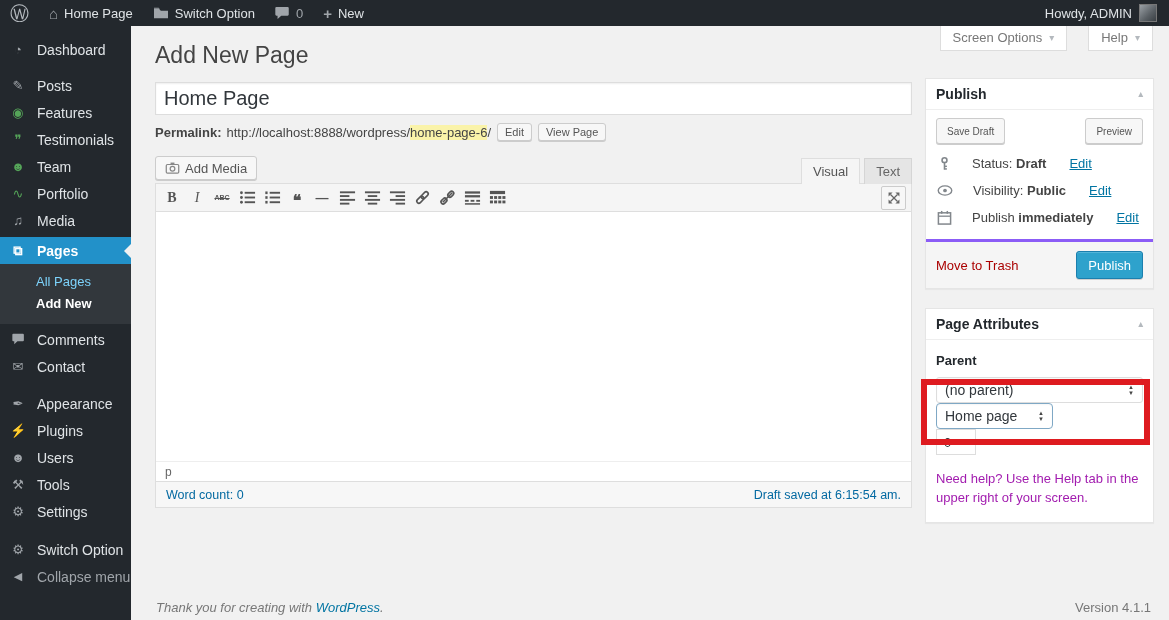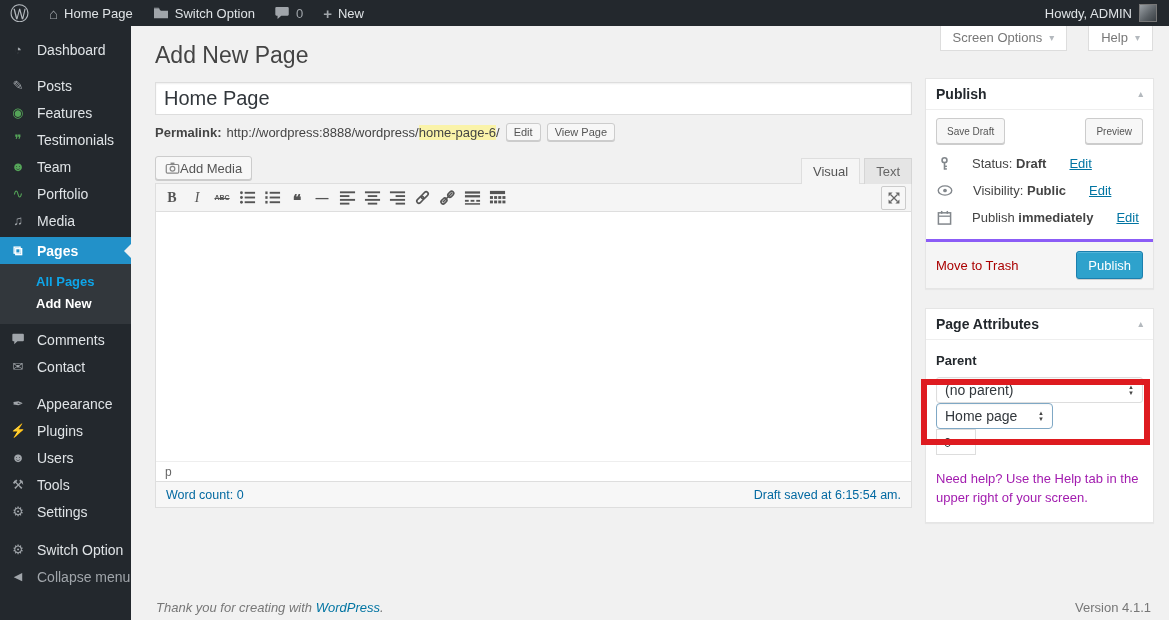--- a/index.html
+++ b/index.html
@@ -19,21 +19,21 @@
 
   
   .sidebar{position:absolute;top:26px;left:0;width:131px;height:594px;background:#23282d;color:#dfe3e6;font-size:14px;z-index:40;}
   .menu-item{display:flex;align-items:center;height:27px;padding-left:9px;gap:10px;position:relative;cursor:pointer;white-space:nowrap;}
   .menu-icon{width:18px;flex:none;text-align:center;color:#a0a5aa;font-size:13px;line-height:1;}
   .menu-icon.green{color:#55a559;}
   .menu-item.active{background:#2291c9;color:#fff;font-weight:bold;}
   .menu-item.active .menu-icon{color:#fff;}
   .notch{position:absolute;right:0;top:50%;margin-top:-7px;width:0;height:0;border-top:7px solid transparent;border-bottom:7px solid transparent;border-right:7px solid #f1f1f1;}
   .submenu{background:#32373c;padding:7px 0 9px;}
-  .submenu-item{height:22px;line-height:22px;padding-left:36px;font-size:13px;color:#0ea5e9;cursor:pointer;font-weight:bold;}
+  .submenu-item{height:22px;line-height:22px;padding-left:36px;font-size:13px;color:#7dd3fc;cursor:pointer;}
   .submenu-item.current{color:#fff;font-weight:bold;}
   .sp2{height:2px;}.sp3{height:3px;}.sp9{height:9px;}.sp10{height:10px;}.sp11{height:11px;}
   .collapse-item{color:#a0a5aa;}
   .collapse-item .menu-icon{font-size:11px;}
 
   
   .content{position:absolute;top:26px;left:139px;width:1038px;height:594px;background:#f1f1f1;}
 
   .screen-tabs{position:absolute;top:0;right:24px;display:flex;gap:21px;z-index:20;}
   .screen-tab{background:#fff;border:1px solid #ddd;border-top:none;padding:4px 12px 5px;font-size:13px;color:#777;display:flex;align-items:center;gap:7px;cursor:pointer;}
@@ -41,21 +41,21 @@
 
   .main-col{position:absolute;left:16px;top:14px;width:757px;}
   .page-title{font-size:23px;font-weight:400;color:#444;margin:2px 0 13px;line-height:27px;}
   .title-input{width:100%;box-sizing:border-box;height:33px;border:1px solid #ddd;box-shadow:inset 0 1px 2px rgba(0,0,0,.07);font-size:20px;padding:2px 8px;color:#32373c;background:#fff;font-family:inherit;outline:none;}
   .permalink{margin-top:8px;font-size:13px;color:#444;display:flex;align-items:center;flex-wrap:nowrap;}
   .permalink .plabel{font-weight:bold;margin-right:5px;}
   .slug{background:#faf3a9;}
   .mini-btn{border:1px solid #ccc;background:#f7f7f7;border-radius:3px;font-size:11px;color:#555;padding:2px 7px;margin-left:6px;box-shadow:0 1px 0 #ccc;cursor:pointer;white-space:nowrap;}
 
   .media-row{margin-top:14px;display:flex;justify-content:space-between;align-items:flex-end;height:28px;}
-  .add-media-btn{display:inline-flex;align-items:center;border:1px solid #ccc;background:#f7f7f7;border-radius:3px;height:24px;padding:0 9px;font-size:13px;color:#555;box-shadow:0 1px 0 #ccc;cursor:pointer;margin-bottom:3px;}
+  .add-media-btn{display:inline-flex;align-items:center;gap:5px;border:1px solid #ccc;background:#f7f7f7;border-radius:3px;height:24px;padding:0 9px;font-size:13px;color:#555;box-shadow:0 1px 0 #ccc;cursor:pointer;margin-bottom:3px;}
   .editor-tabs{display:flex;align-items:flex-end;}
   .tab{height:25px;line-height:25px;padding:0 11px;font-size:13px;color:#666;cursor:pointer;}
   .tab.active{background:#f5f5f5;border:1px solid #dedede;border-bottom:none;color:#555;margin-bottom:-1px;}
   .tab.inactive{background:#e5e5e5;border:1px solid #d5d5d5;border-bottom:none;margin-left:4px;margin-bottom:-1px;}
 
   .editor{border:1px solid #dedede;background:#fff;}
   .mce-toolbar{height:27px;background:#f5f5f5;border-bottom:1px solid #dedede;display:flex;align-items:center;padding:0 4px;gap:1px;position:relative;}
   .ticon{width:24px;height:22px;display:flex;align-items:center;justify-content:center;color:#555;cursor:pointer;border-radius:2px;}
   .ticon.tbold{font-weight:bold;font-size:14px;font-family:"Liberation Serif",serif;}
   .ticon.titalic{font-style:italic;font-size:14px;font-family:"Liberation Serif",serif;}
@@ -234,21 +234,21 @@
       </div>
     </div>
 
     <div class="main-col">
       <h1 class="page-title">Add New Page</h1>
 
       <input class="title-input" type="text" value="Home Page" style="">
 
       <div class="permalink">
         <span class="plabel">Permalink:</span>
-        <span>http://wordpress:8888/wordpress/</span>
+        <span>http://localhost:8888/wordpress/</span>
           <span class="slug">home-page-6</span>
           <span>/</span>
         <button class="mini-btn">Edit</button>
         <button class="mini-btn">View Page</button>
       </div>
 
       <div class="media-row">
         <button class="add-media-btn">
           <svg width="15" height="14" viewBox="0 0 18 18">
               <rect x="1" y="4.5" width="16" height="11" rx="1.5" fill="none" stroke="#888" stroke-width="1.6"></rect>

